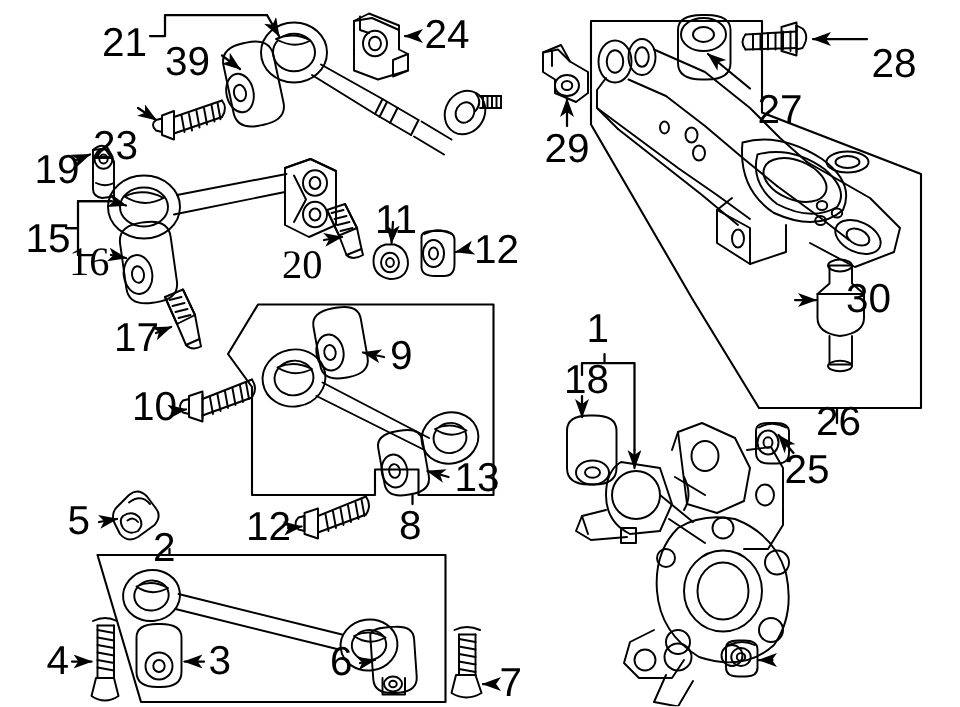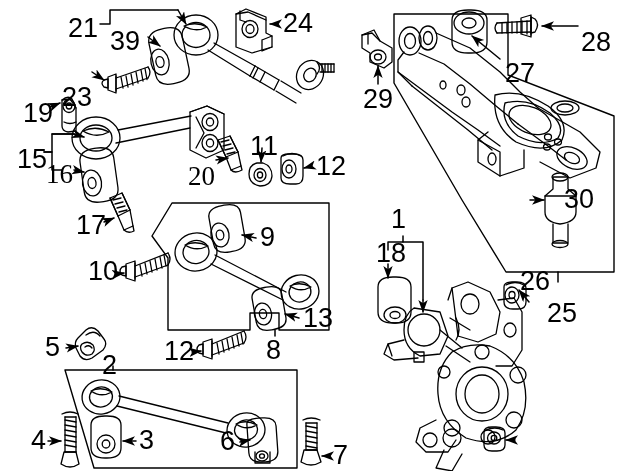--- a/index.html
+++ b/index.html
@@ -467,20 +467,20 @@
 
   <span class="lbl" style="left:139px; top:427px;">3</span>
   <span class="lbl" style="left:31px;  top:427px;">4</span>
   <span class="lbl" style="left:220px; top:428px;">6</span>
   <span class="lbl" style="left:333px; top:442px;">7</span>
 
   <span class="lbl" style="left:581px; top:29px;">28</span>
   <span class="lbl" style="left:505px; top:60px;">27</span>
   <span class="lbl" style="left:363px; top:86px;">29</span>
   <span class="lbl" style="left:516px; top:186px;margin-left:48px;">30</span>
-  <span class="lbl" style="left:520px; top:268px;">26</span>
+  <span class="lbl" style="left:544px; top:268px;">26</span>
 
   <span class="lbl" style="left:391px; top:206px;">1</span>
   <span class="lbl" style="left:376px; top:240px;">18</span>
-  <span class="lbl" style="left:523px; top:300px;margin-left:24px;">25</span>
+  <span class="lbl" style="left:523px; top:300px;">25</span>
   <span class="lbl" style="left:517px; top:440px;margin-top:36px;">31</span>
 
 </div>
 
 </body></html>

